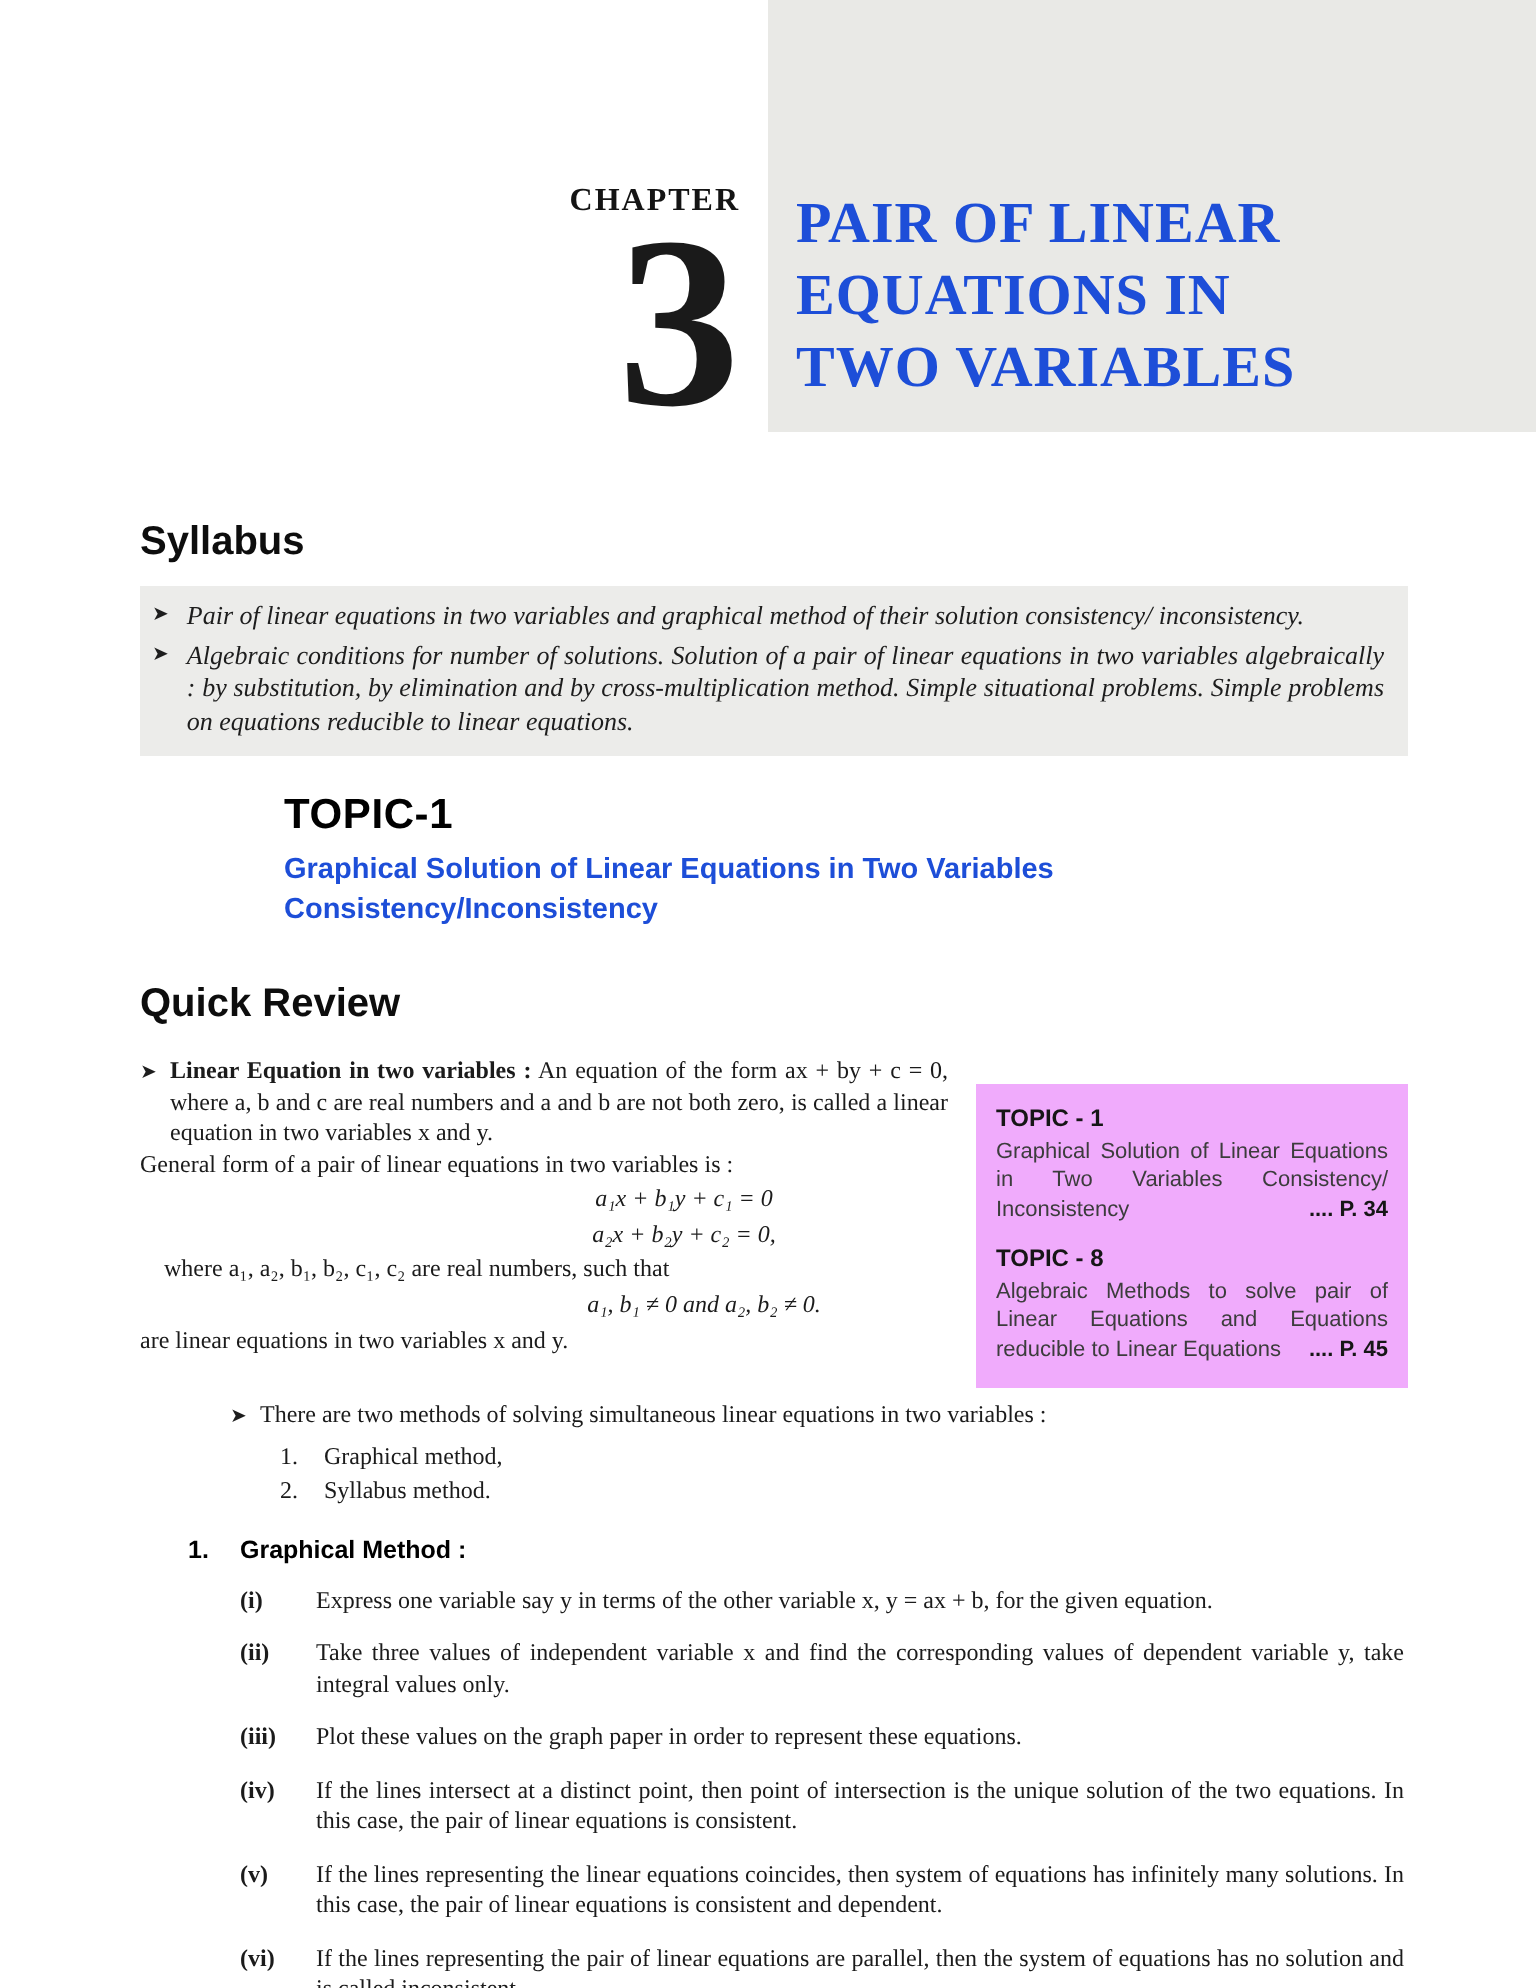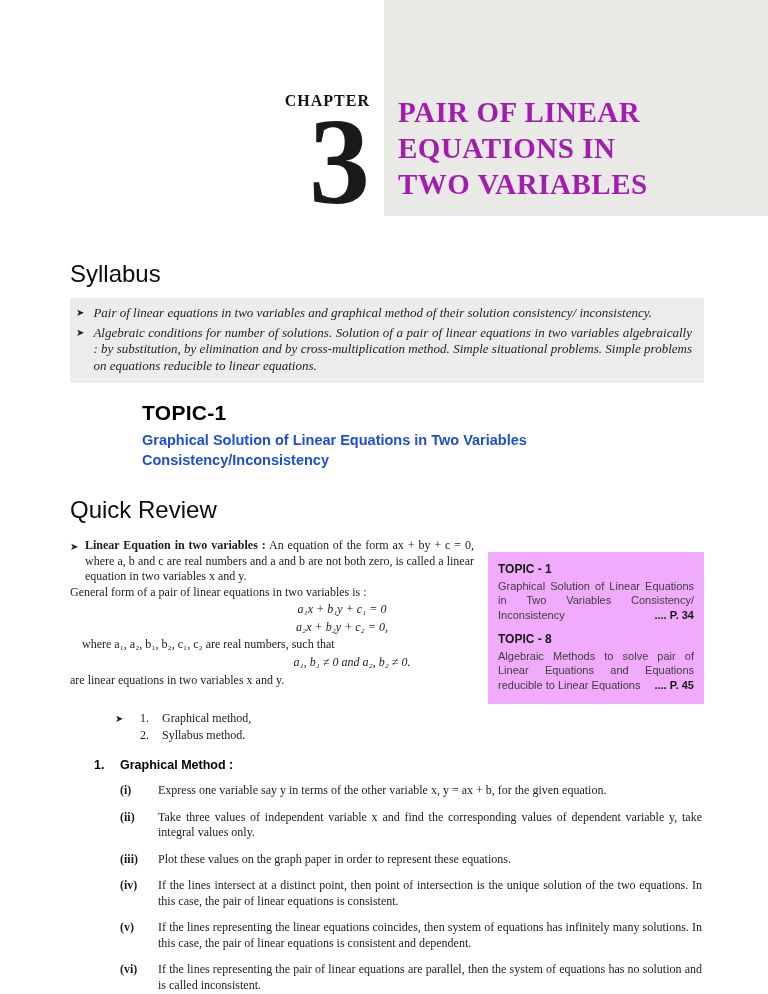--- a/index.html
+++ b/index.html
@@ -12,27 +12,27 @@
   .header-block { position: absolute; left: 384px; top: 0; right: 0; height: 216px;
                   background: #e9e9e6; }
   .chapter-id { position: absolute; right: 398px; top: 92px; display: flex;
                 flex-direction: column; align-items: flex-end; }
   .chapter-label { font-family: "Liberation Serif", serif; font-weight: bold;
                    font-size: 16px; letter-spacing: 1px; color: #141414; }
   .chapter-number { font-family: "Liberation Serif", serif; font-weight: bold;
                     font-size: 122px; line-height: 0.82; color: #1a1a1a; margin-top: 2px; }
   .chapter-title { position: absolute; left: 398px; top: 94px;
                    font-family: "Liberation Serif", serif; font-weight: bold;
-                   font-size: 29px; line-height: 36px; letter-spacing: 0.5px; color: #a21caf; }
+                   font-size: 29px; line-height: 36px; letter-spacing: 0.5px; color: #1d4ed8; }
 
   
   .content { padding: 0 64px 0 70px; }
 
-  .section-heading { font-family: "Liberation Sans", sans-serif; font-weight: normal;
-                     font-size: 24px; color: #0d0d0d; }
+  .section-heading { font-family: "Liberation Sans", sans-serif; font-weight: bold;
+                     font-size: 20px; color: #0d0d0d; }
   .syllabus-heading { margin: 44px 0 10px 0; }
 
   .syllabus-box { background: #ececea; padding: 7px 12px 9px 6px; }
   .syllabus-item { display: flex; gap: 9px; font-style: italic;
                    font-size: 13px; line-height: 16.5px; text-align: justify;
                    color: #1d1d1d; }
   .syllabus-item + .syllabus-item { margin-top: 3px; }
   .bullet { font-style: normal; font-size: 10px; line-height: 16px; color: #1d1d1d; flex: 0 0 auto; }
 
   .topic-header { margin: 18px 0 0 72px; }
@@ -155,21 +155,21 @@
             <div class="tb-text">
               <span>Algebraic Methods to solve pair of Linear Equations and Equations reducible to Linear Equations</span>
               <span class="tb-page">.... P. 45</span>
             </div>
           </div>
         </div>
       </div>
     </div>
 
     <div class="methods-para">
-      <span class="bullet">➤</span>
+      <span class="bullet">➤</span><span>There are two methods of solving simultaneous linear equations in two variables :</span>
     </div>
     <div class="method-list">
       <div class="method-list-item">
         <span>1.</span>
         <span>Graphical method,</span>
       </div>
       <div class="method-list-item">
         <span>2.</span>
         <span>Syllabus method.</span>
       </div>

